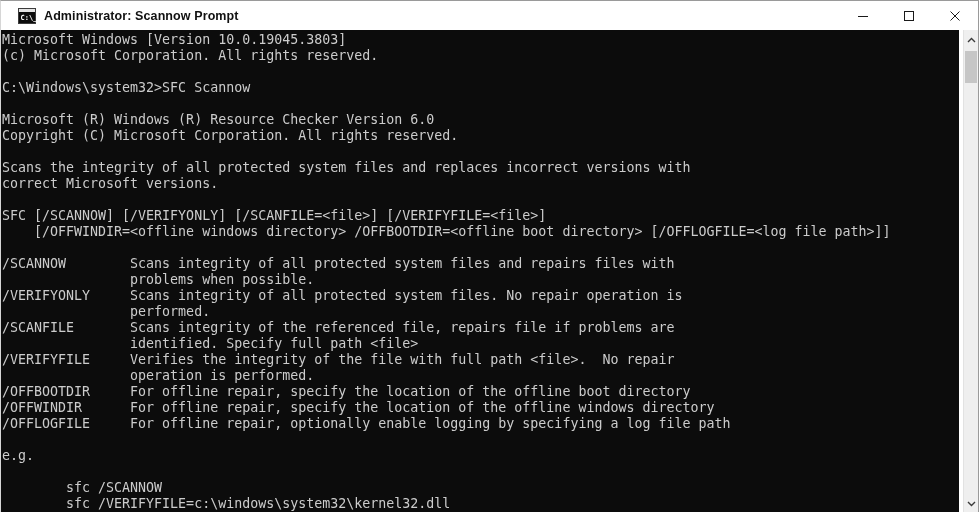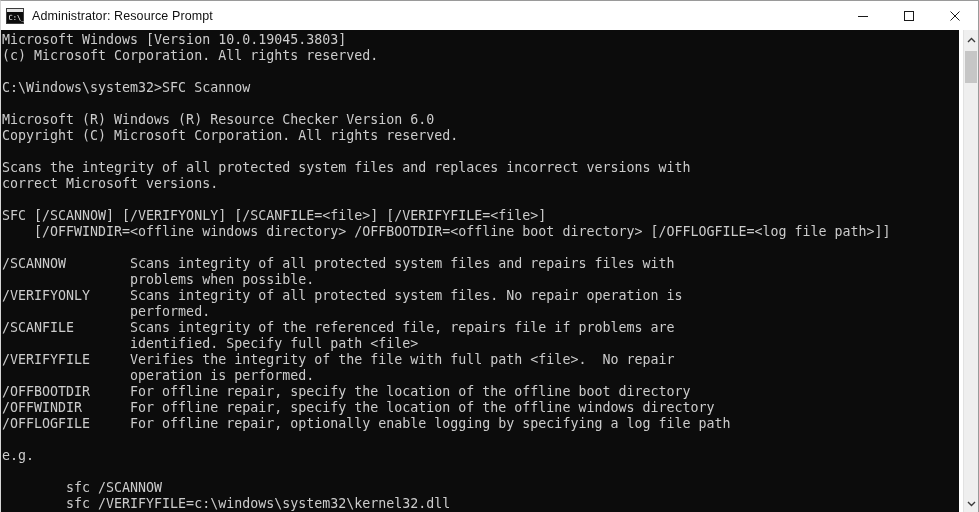--- a/index.html
+++ b/index.html
@@ -30,24 +30,25 @@
     left: 0; top: 0;
     width: 977px;
     height: 29px;
     background: #ffffff;
     display: flex;
     align-items: center;
   }
   #titlebar-left {
     display: flex;
     align-items: center;
-    padding-left: 5px;
+    padding-left: 17px;
     flex: 1 1 auto;
     height: 100%;
     min-width: 0;
+    font-weight: bold;
   }
   .console-icon {
     width: 18px;
     height: 16px;
     flex: 0 0 auto;
     margin-right: 8px;
     position: relative;
   }
   .title-text {
     font-size: 12.5px;
@@ -140,21 +141,21 @@
   <div id="titlebar">
     <div id="titlebar-left">
       <span class="console-icon">
         <svg width="18" height="16" viewBox="0 0 18 16" xmlns="http://www.w3.org/2000/svg">
           <rect x="0.5" y="0.5" width="17" height="15" fill="#ffffff" stroke="#3c3c3c" stroke-width="1"></rect>
           <rect x="1" y="1" width="16" height="3" fill="#e4e4e4"></rect>
           <rect x="1" y="4" width="16" height="11" fill="#0c0c0c"></rect>
           <text x="2.6" y="12" font-family="DejaVu Sans Mono, monospace" font-size="7" fill="#ffffff">C:\_</text>
         </svg>
       </span>
-      <span class="title-text">Administrator: Resource Prompt</span>
+      <span class="title-text">Administrator: Scannow Prompt</span>
     </div>
     <div id="window-controls">
       <div class="wc-btn">
         <svg width="12" height="12" viewBox="0 0 12 12" xmlns="http://www.w3.org/2000/svg">
           <line x1="1" y1="6.5" x2="11" y2="6.5" stroke="#1a1a1a" stroke-width="1"></line>
         </svg>
       </div>
       <div class="wc-btn">
         <svg width="12" height="12" viewBox="0 0 12 12" xmlns="http://www.w3.org/2000/svg">
           <rect x="1.5" y="1.5" width="9" height="9" fill="none" stroke="#1a1a1a" stroke-width="1"></rect>

